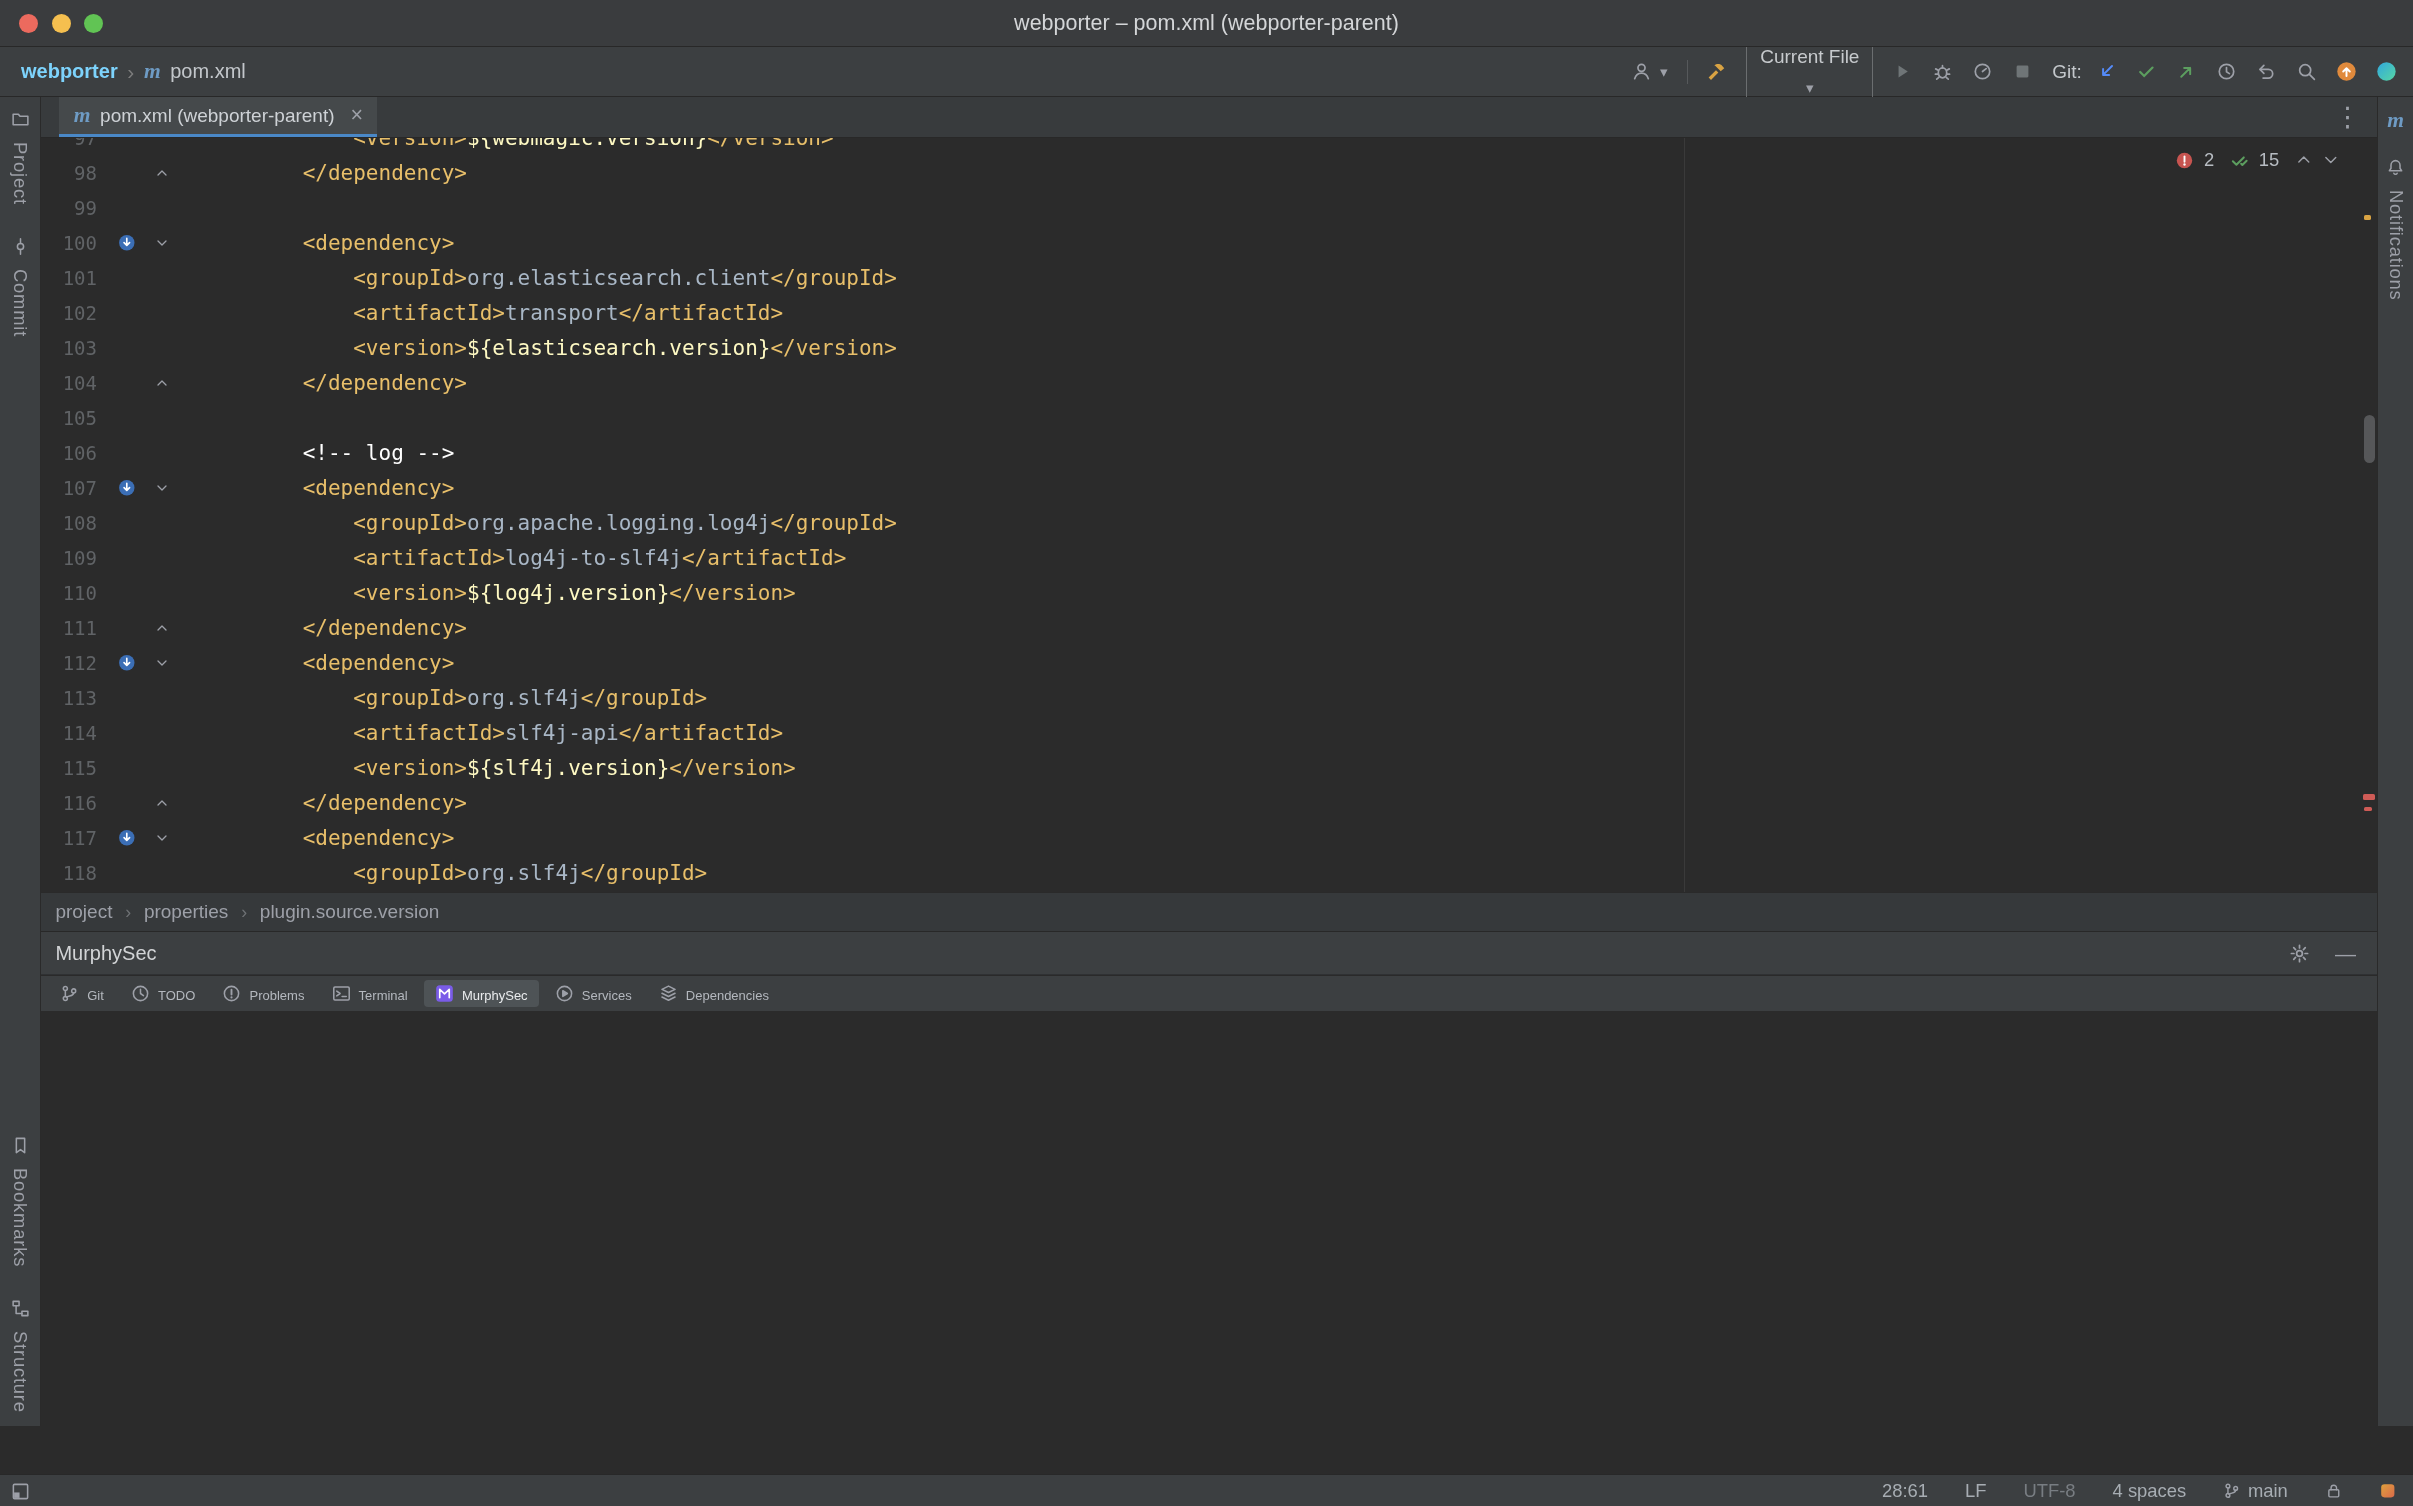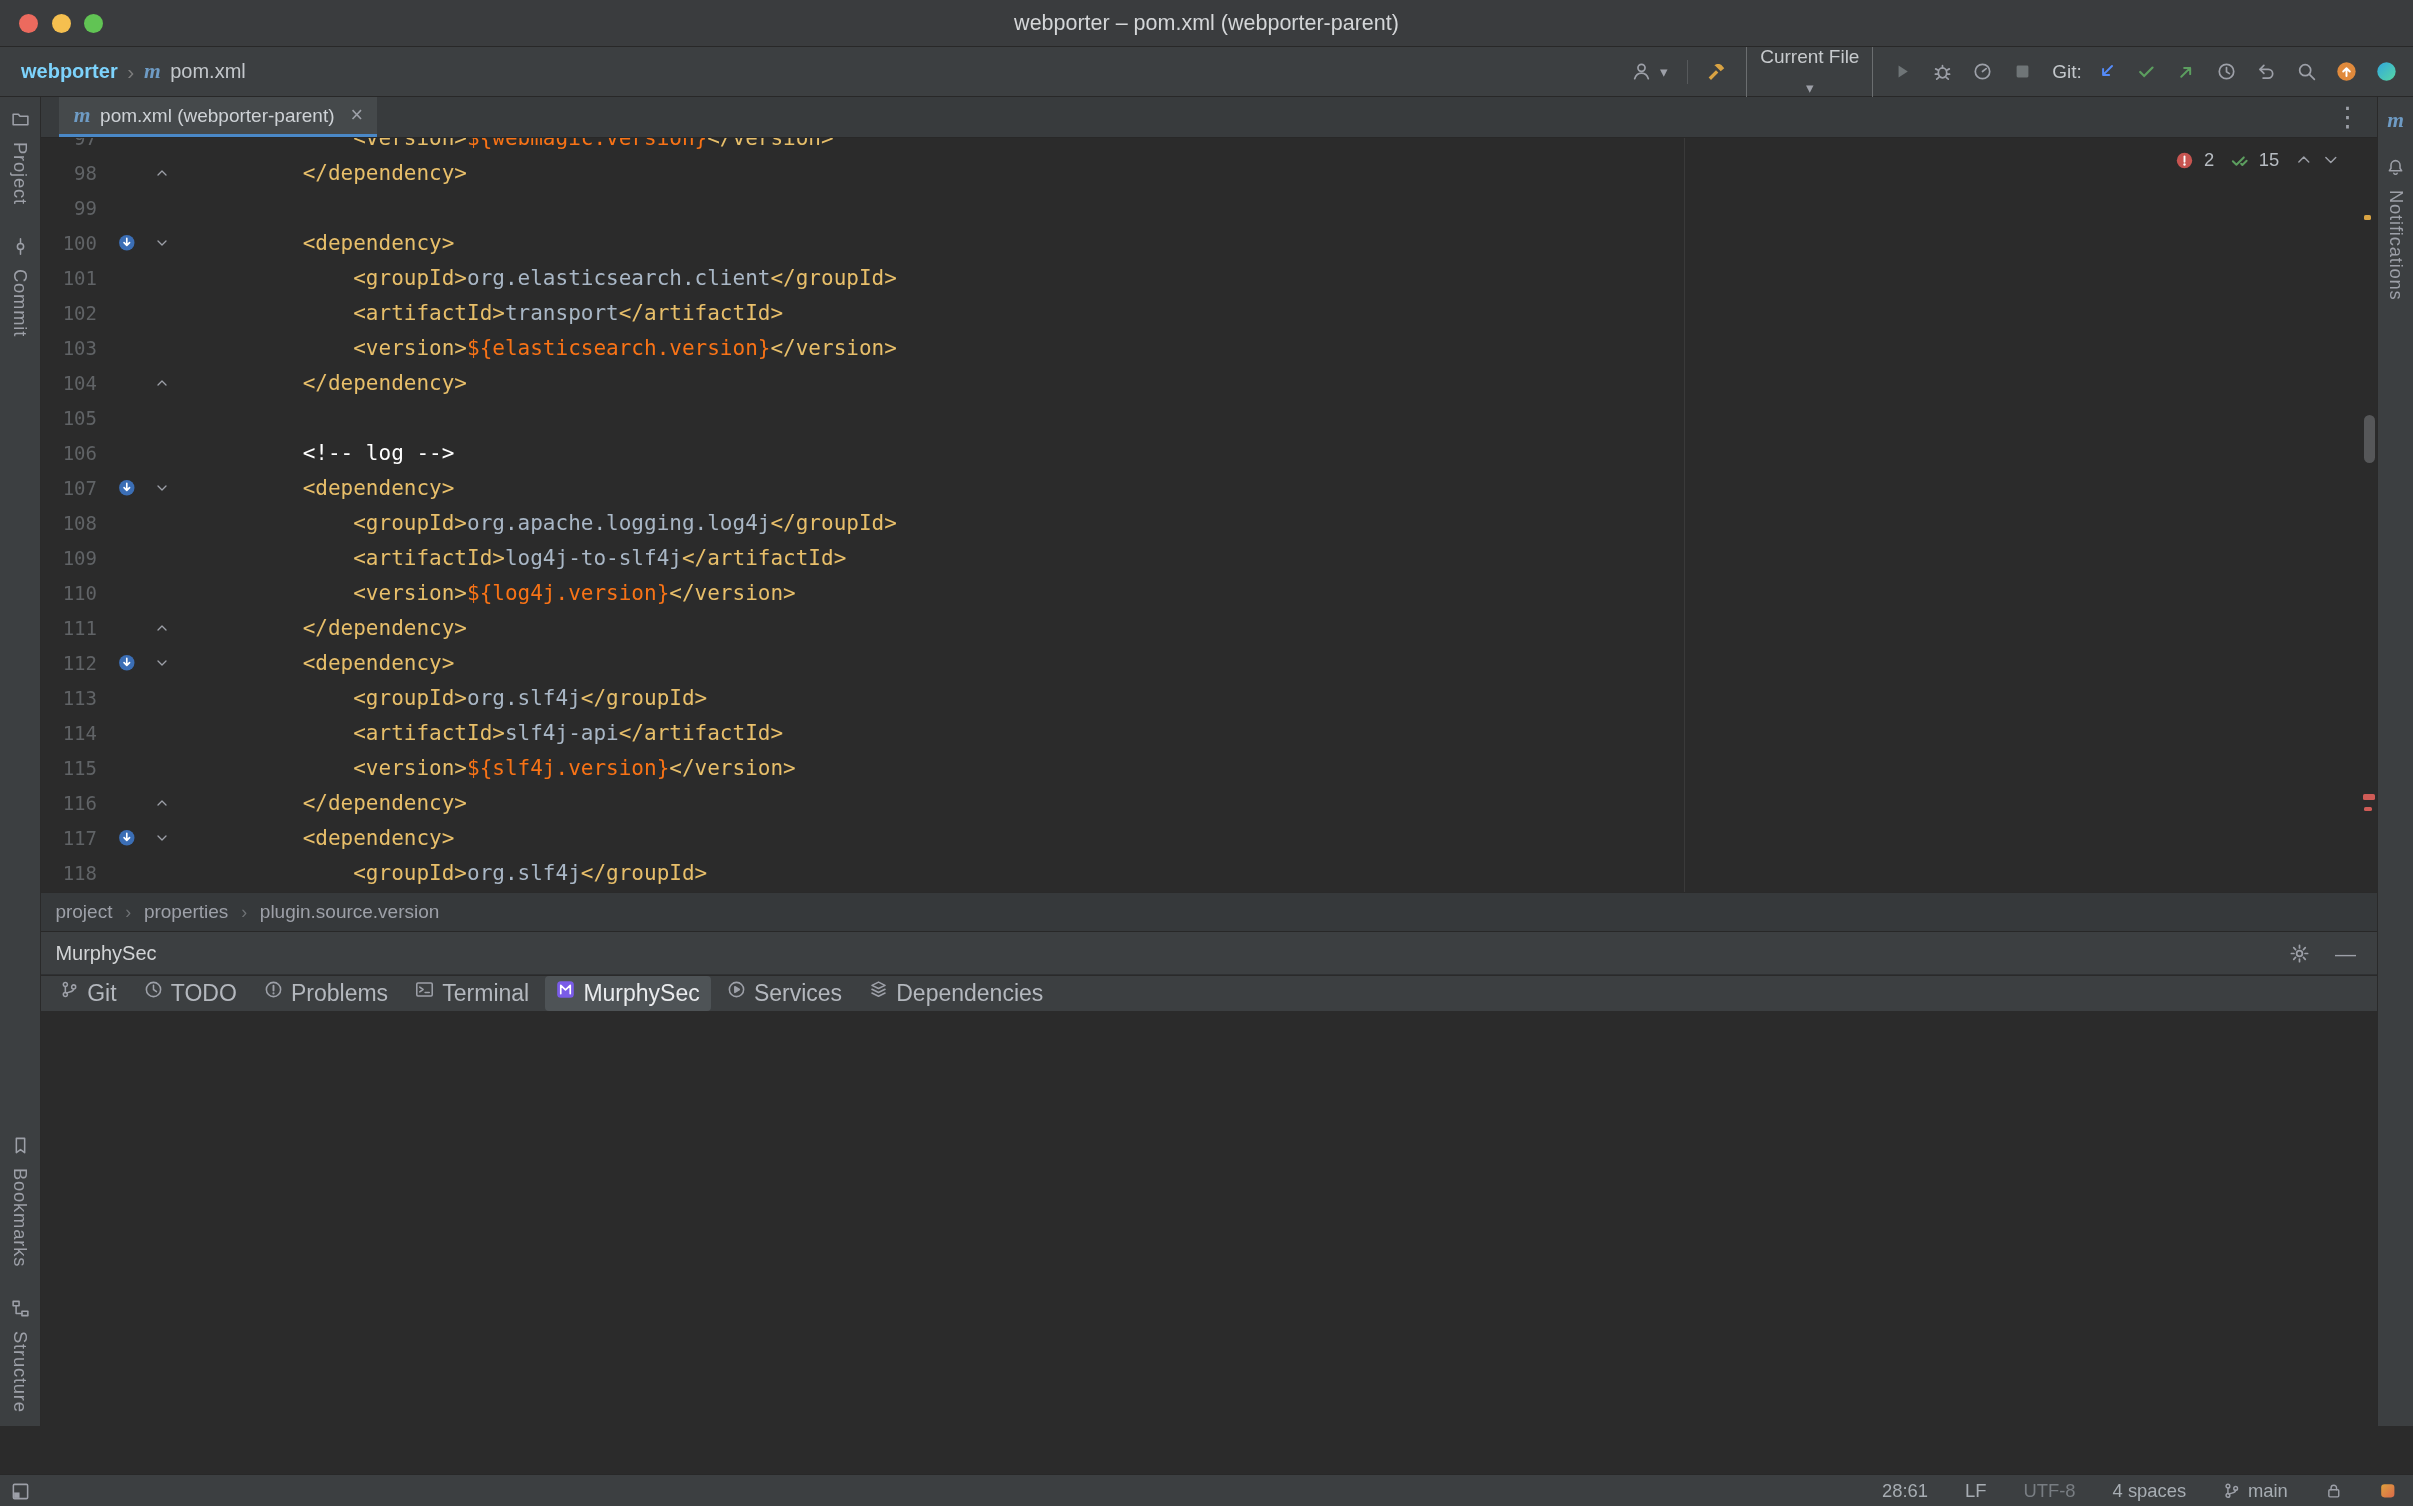--- a/index.html
+++ b/index.html
@@ -56,21 +56,21 @@
   .tab-kebab{margin-left:auto;align-self:center;color:#9da0a8;font-size:27px;padding-right:16px;line-height:1;}
 
   
   .editor{height:754px;flex:none;position:relative;background:#2b2b2b;overflow:hidden;}
   .code-lines{position:absolute;top:-17.6px;left:0;right:0;}
   .line{display:flex;height:35px;align-items:center;font-family:"DejaVu Sans Mono","Liberation Mono",monospace;font-size:21px;}
   .lnum{width:56px;flex:none;text-align:right;color:#606366;font-size:19px;}
   .slot-maven{width:37px;flex:none;margin-left:11.2px;display:flex;align-items:center;justify-content:center;}
   .slot-fold{width:34px;flex:none;display:flex;align-items:center;justify-content:center;}
   .codetext{white-space:pre;padding-left:22.3px;color:#a9b7c6;}
-  .tk-tag{color:#e8bf6a}.tk-txt{color:#a9b7c6}.tk-var{color:#f97316}.tk-com{color:#ffffff}
+  .tk-tag{color:#e8bf6a}.tk-txt{color:#a9b7c6}.tk-var{color:#fef9c3}.tk-com{color:#ffffff}
   .guide{position:absolute;top:0;bottom:0;left:1643px;width:0.8px;background:#3a3a3a;}
   .insp{position:absolute;top:11.2px;right:37px;display:flex;align-items:center;gap:9.6px;
     color:#b7bcc2;font-size:18.4px;}
   .insp .cnt{margin-right:6.4px;}
   .sb-track{position:absolute;top:0;bottom:0;right:0;width:16px;}
   .sb-thumb{position:absolute;right:2.4px;top:277px;width:10.4px;height:48px;border-radius:5.6px;background:rgba(166,170,175,.35);}
   .mark{position:absolute;border-radius:1.6px;}
   .mark.yellow{right:5.6px;top:77px;width:7.2px;height:4.8px;background:#d9a343;}
   .mark.red1{right:1.6px;top:656px;width:12.8px;height:6.4px;background:#cf5b56;}
   .mark.red2{right:4.8px;top:669px;width:8px;height:4px;background:#cf5b56;}
@@ -92,22 +92,22 @@
   .alert-box{position:absolute;left:921px;top:93px;width:544px;height:268px;
     border:4px solid var(--alert_red,#e8432a);border-radius:9.6px;}
   .alert-row1{position:absolute;top:79px;width:100%;text-align:center;font-size:21px;color:#d6d8da;}
   .alert-row2{position:absolute;top:198px;width:100%;text-align:center;font-size:21px;}
   .link{color:var(--link_blue,#5394ec);}
   .alert-row1 .link{margin-left:24px;}
 
   
   .bottombar{height:35px;flex:none;background:#3c3f41;border-top:0.8px solid #2a2a2a;
     display:flex;align-items:center;padding-left:8px;gap:4.8px;}
-  .bitem{display:flex;align-items:flex-start;gap:8px;padding:4px 11.2px;border-radius:4px;
-    color:#b4b8be;font-size:23px;}
+  .bitem{display:flex;align-items:flex-end;gap:8px;padding:4px 11.2px;border-radius:4px;
+    color:#b4b8be;font-size:13px;}
   .bitem.active{background:#4e5356;color:#e9ebed;}
   .bitem .bicon svg{display:block;}
 
   
   .statusbar{height:32px;flex:none;background:#3c3f41;border-top:0.8px solid #282828;
     display:flex;align-items:center;padding:0 16px 0 11.2px;color:#a7adb3;font-size:18.4px;margin-top:48px;}
   .sb-right{margin-left:auto;display:flex;align-items:center;gap:37px;}
   .sb-dim{color:#787d82;}
   .sb-branch{display:flex;align-items:center;gap:7.2px;}
 </style>

